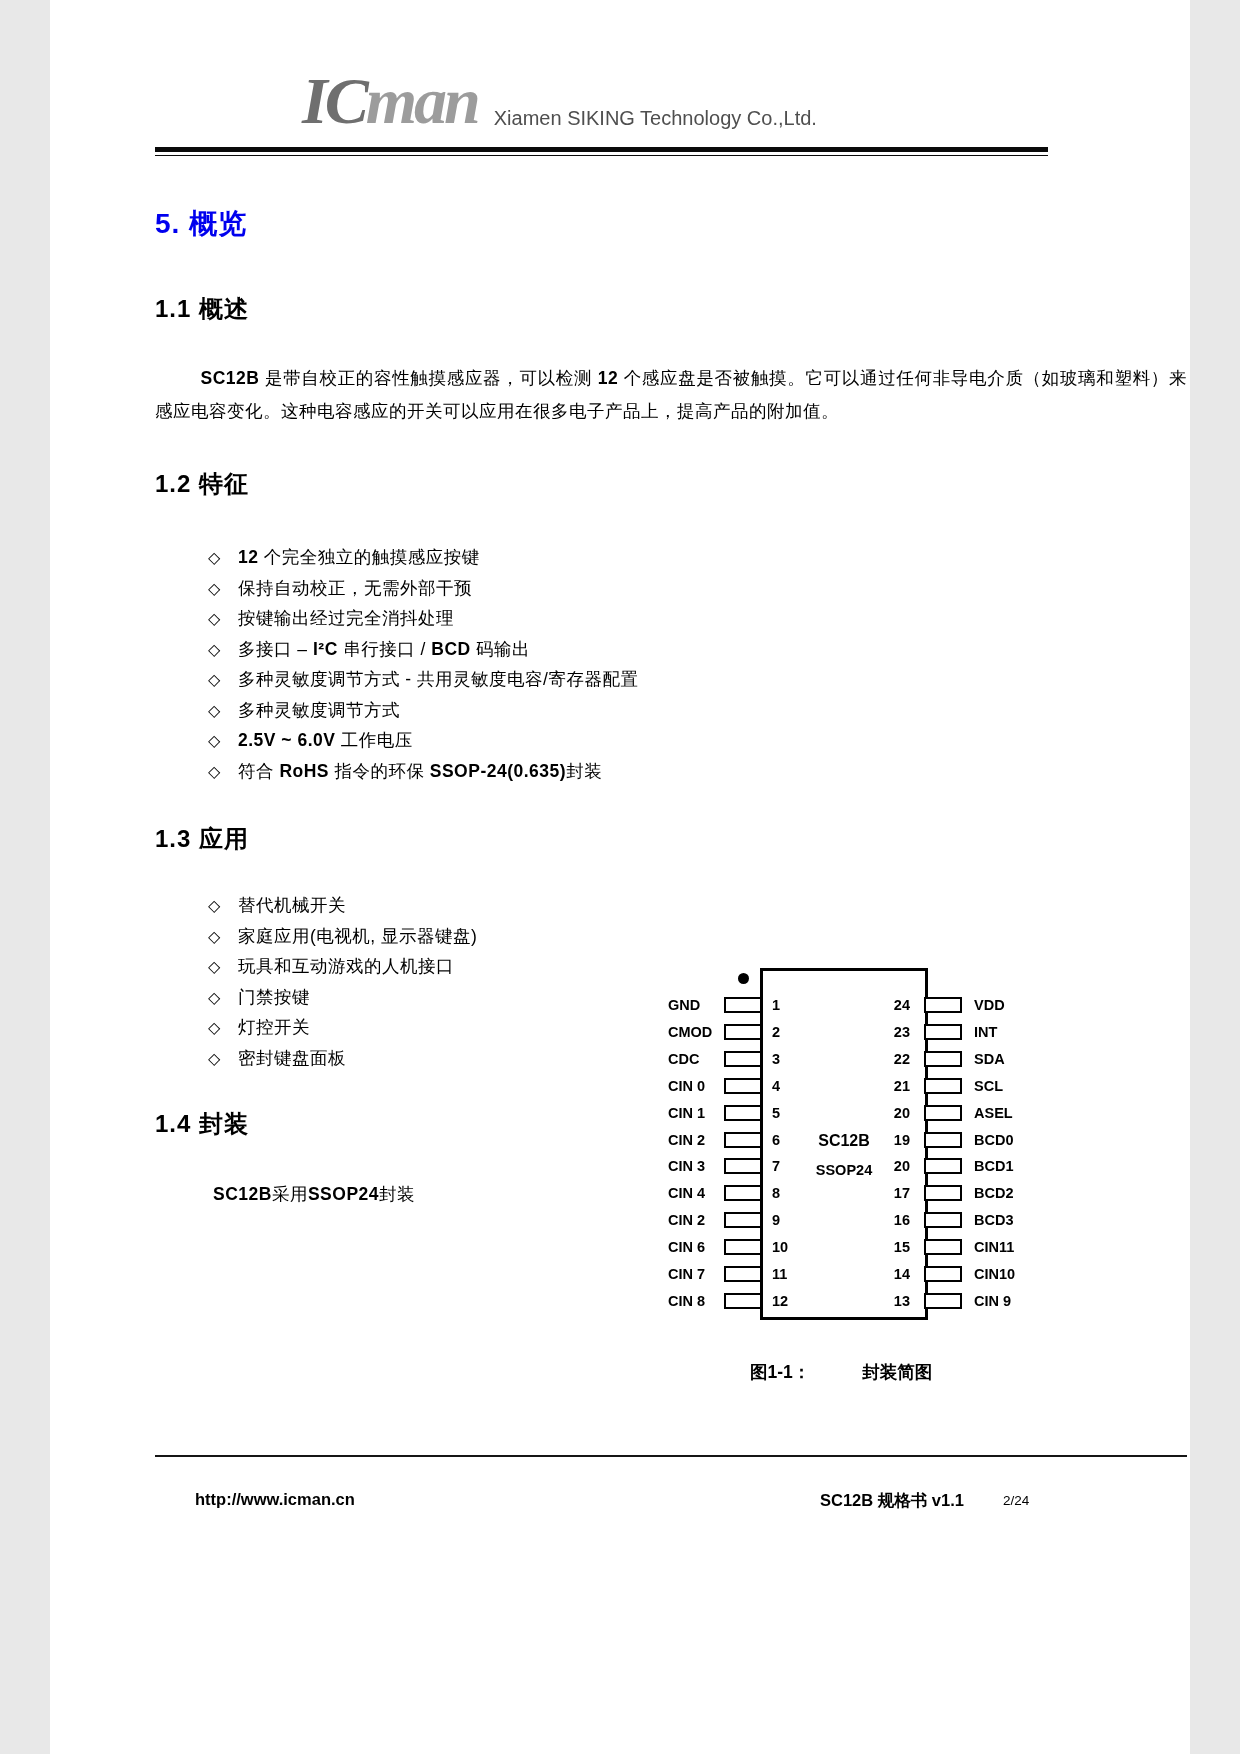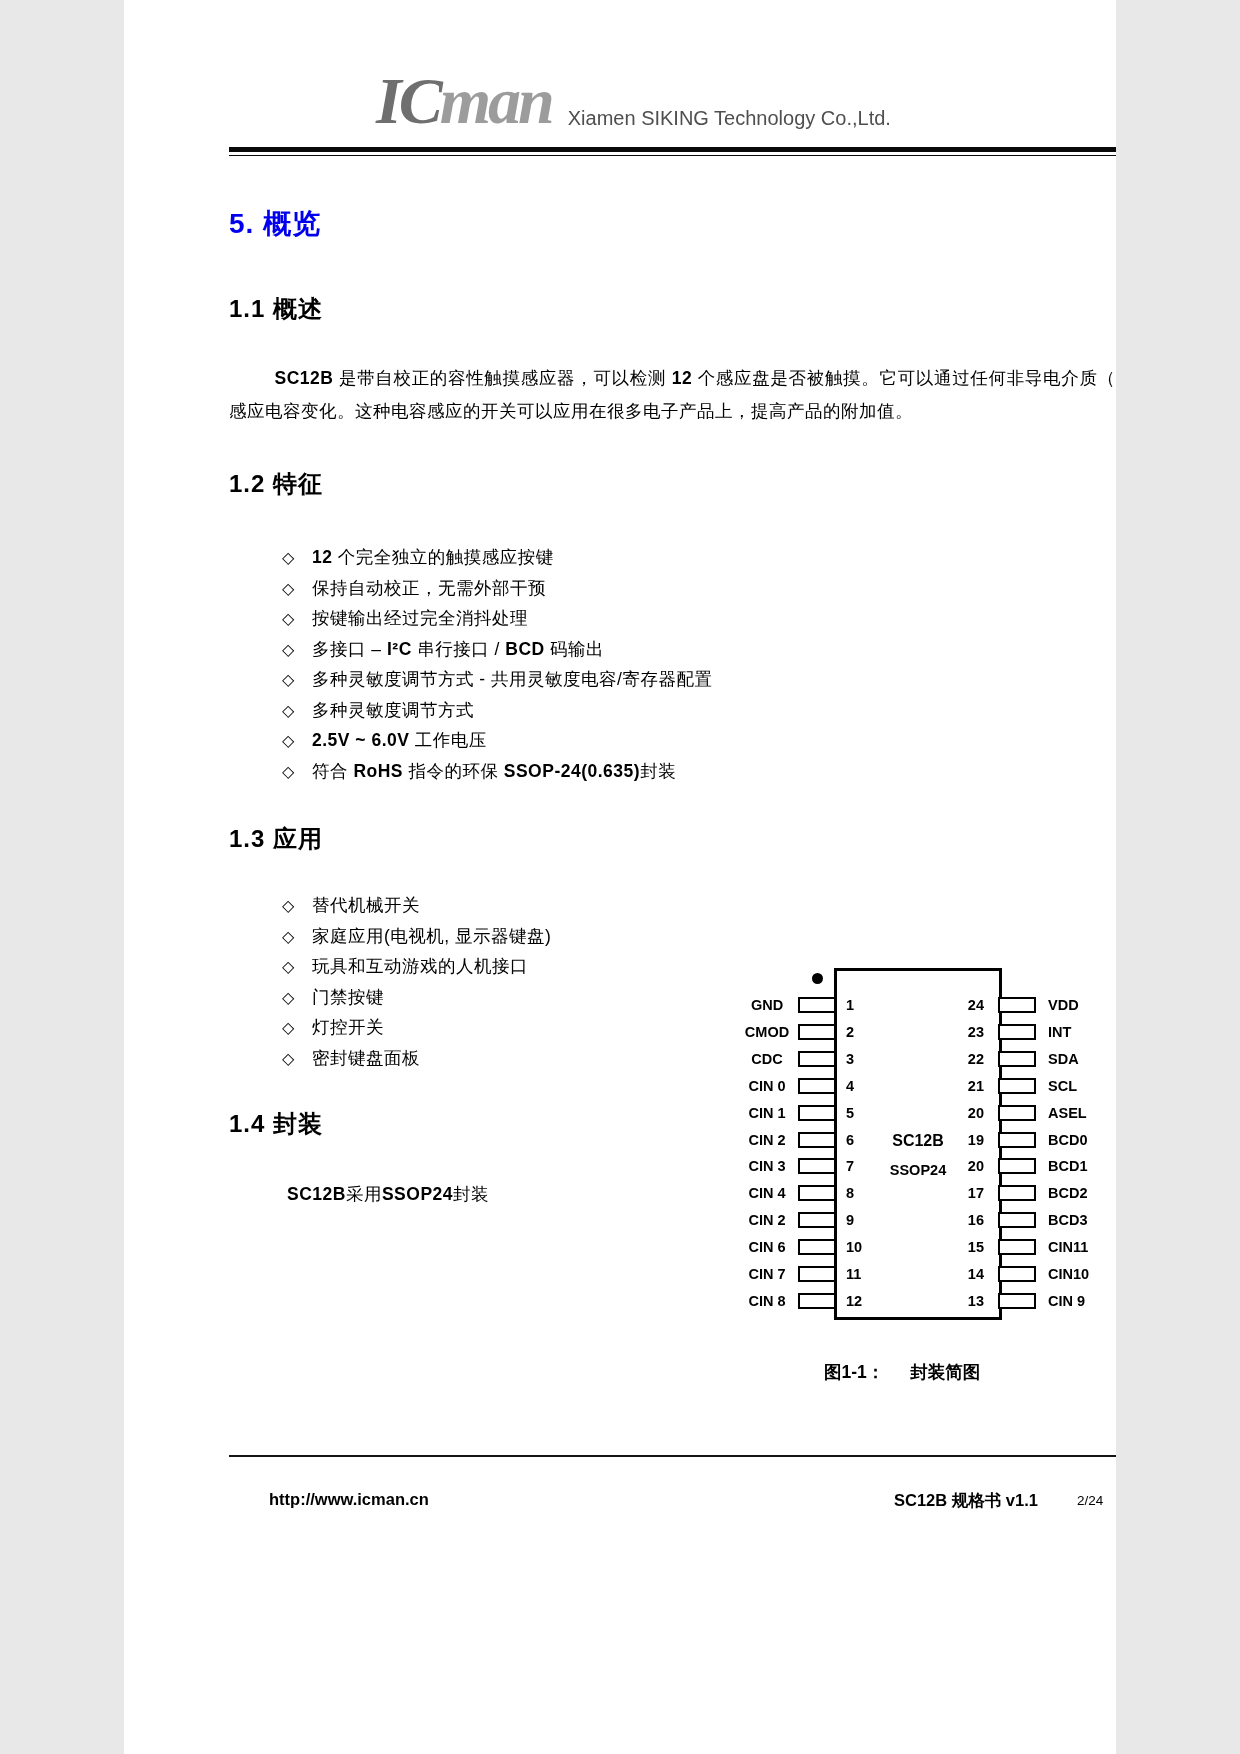--- a/index.html
+++ b/index.html
@@ -1,17 +1,17 @@
 <!DOCTYPE html>
 <html><head>
 <meta charset="utf-8">
 <style>
   html,body{margin:0;padding:0;background:#e8e8e8;}
   .page{
-    position:relative;width:992px;height:1754px;margin:0 auto;background:#ffffff;
+    position:relative;width:1140px;height:1754px;margin:0 auto;background:#ffffff;
     font-family:"Liberation Sans",sans-serif;color:#000;overflow:hidden;
   }
   
   .hdr-row{position:absolute;left:252px;top:66px;display:flex;align-items:flex-end;}
   .logo{
     font-family:"Liberation Serif",serif;font-style:italic;font-weight:bold;
     font-size:66px;line-height:70px;letter-spacing:-3px;white-space:nowrap;
   }
   .logo .ic{color:#6f6f6f;}
   .logo .man{color:#9c9c9c;}
@@ -33,28 +33,28 @@
   ul.dlist .diam{width:30px;font-size:16px;color:#000;}
   .lat{font-weight:bold;font-family:"Liberation Sans",sans-serif;}
   
   .diagram{position:absolute;left:618px;top:956px;width:440px;height:450px;}
   .chip-body{position:absolute;left:92px;top:12px;width:162px;height:346px;border:3px solid #000;background:#fff;}
   .pin1-dot{position:absolute;left:70px;top:17px;width:11px;height:11px;border-radius:50%;background:#000;}
   .chip-name{position:absolute;left:92px;top:176px;width:168px;text-align:center;font-size:16px;font-weight:bold;}
   .chip-pkg{position:absolute;left:92px;top:206px;width:168px;text-align:center;font-size:14.5px;font-weight:bold;}
   .prow{position:absolute;left:0;width:440px;height:16px;font-weight:bold;font-size:14.5px;}
   .prow span{line-height:16px;}
-  .pl-label{position:absolute;left:0;width:50px;text-align:center;}
+  .pl-label{position:absolute;left:0;width:50px;text-align:left;}
   .pl-box{position:absolute;left:56px;width:34px;height:12px;border:2px solid #000;background:#fff;}
   .pl-num{position:absolute;left:104px;}
   .pr-num{position:absolute;left:214px;width:28px;text-align:right;}
   .pr-box{position:absolute;left:256px;width:34px;height:12px;border:2px solid #000;background:#fff;}
   .pr-label{position:absolute;left:306px;}
   .fig-caption{position:absolute;left:82px;top:404px;font-size:17.5px;font-weight:bold;}
-  .fig-caption .cap-text{margin-left:26px;}
+  .fig-caption .cap-text{margin-left:52px;}
   
   .ftr-rule{position:absolute;left:105px;top:1455px;width:1032px;border-top:2px solid #151515;}
   .ftr-row{position:absolute;left:105px;top:1490px;width:1032px;height:24px;}
   .ftr-url{position:absolute;left:40px;font-size:16.5px;font-weight:bold;}
   .ftr-doc{position:absolute;left:665px;font-size:16.5px;font-weight:bold;}
   .ftr-page{position:absolute;left:848px;top:3px;font-size:13.5px;}
 </style>
 </head>
 <body>
 

